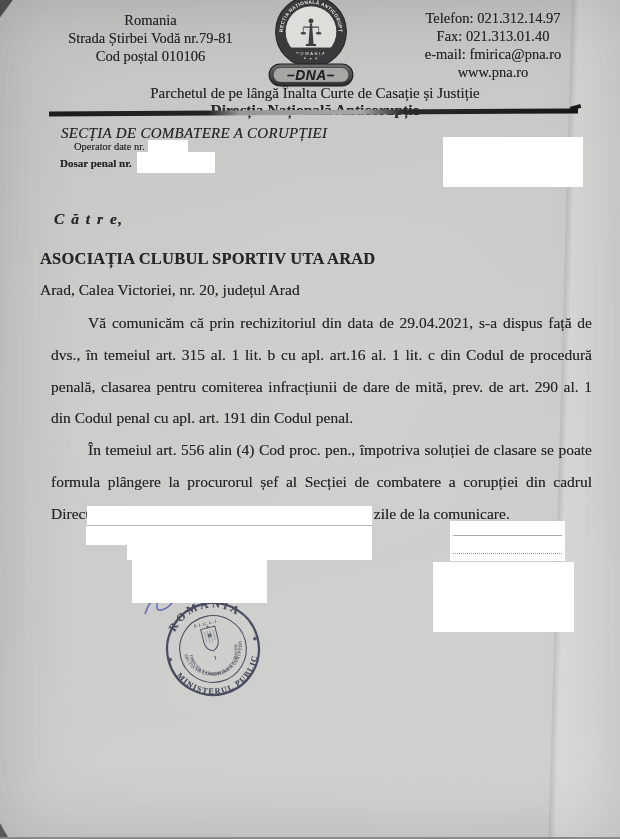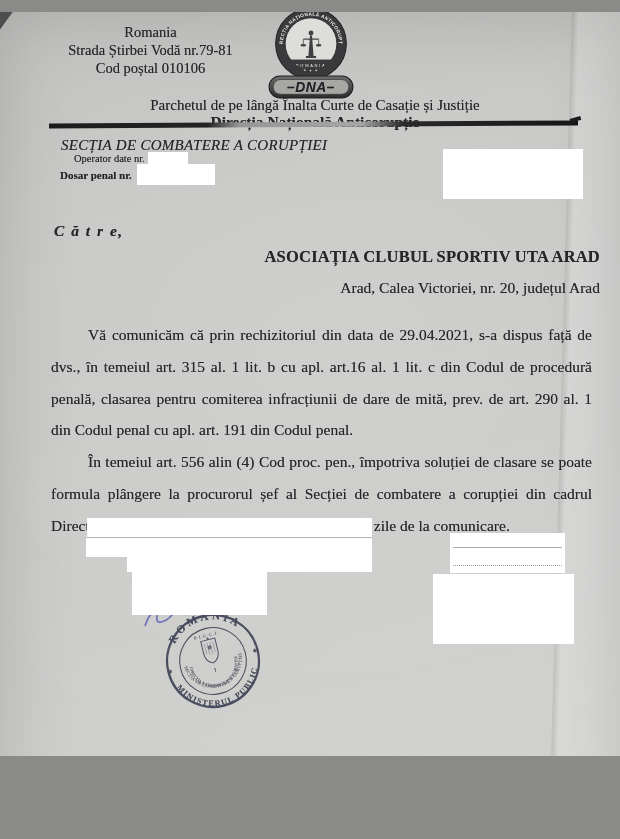--- a/index.html
+++ b/index.html
@@ -1,22 +1,22 @@
 <!DOCTYPE html>
 <html><head>
 <meta charset="utf-8">
 <style>
   html,body{margin:0;padding:0;}
   body{width:620px;height:839px;background:#8a8a88;}
-  .photo{position:relative;width:620px;height:744px;overflow:hidden;
+  .photo{position:relative;width:620px;height:837px;overflow:hidden;
     font-family:"Liberation Serif","DejaVu Serif",serif;color:#26262a;
     background:
       radial-gradient(120% 90% at 55% 45%, rgba(255,255,255,.10), rgba(0,0,0,0) 70%),
       linear-gradient(168deg,#c2c2c0 0%,#c8c8c6 28%,#cbcbc9 65%,#d1d1cf 100%);
-    text-shadow:0 0 .5px rgba(40,40,44,.55);margin-top:12px;}
+    text-shadow:0 0 .5px rgba(40,40,44,.55);}
   .photo>*{position:absolute;z-index:2;}
   .vignette{left:0;top:0;width:620px;height:839px;z-index:1;
     box-shadow:inset 0 0 70px rgba(70,70,68,.22);pointer-events:none;}
   .fold{left:560px;top:-12px;width:90px;height:880px;z-index:1;transform:rotate(1.6deg);
     background:linear-gradient(90deg,rgba(90,90,88,.14) 0,rgba(255,255,255,.20) 7px,rgba(255,255,255,.12) 100%);}
   .corner-tl{left:0;top:0;width:15px;height:19px;background:#4d4d4d;z-index:3;
     clip-path:polygon(0 0,85% 0,0 92%);}
   .corner-bl{left:0;top:823px;width:9px;height:16px;background:#585858;z-index:3;
     clip-path:polygon(0 0,0 100%,100% 100%);}
 
@@ -34,21 +34,21 @@
   .section-title{left:61px;top:125px;font-style:italic;font-size:15px;letter-spacing:.3px;}
   .operator{left:74px;top:140px;font-size:10.5px;text-align:center;}
   .operator .redact-s{display:inline-block;width:40px;height:12px;background:#fff;vertical-align:-2px;margin-left:3px;}
   .dosar{left:60px;top:152px;font-size:11px;font-weight:bold;}
   .dosar .redact-m{display:inline-block;width:78px;height:21px;background:#fff;vertical-align:-6px;margin-left:5px;}
   .redact{background:#fff;}
   .redact-a{left:443px;top:137px;width:140px;height:50px;}
 
   
   .catre{left:54px;top:210px;font-weight:bold;font-style:italic;font-size:15.5px;letter-spacing:1.5px;}
-  .recipient{left:40px;top:235px;width:560px;text-align:right;}
+  .recipient{left:40px;top:249px;width:560px;text-align:left;}
   .rname{font-size:16.5px;font-weight:bold;letter-spacing:.2px;}
   .raddr{font-size:15.5px;font-weight:normal;margin-top:12px;}
   .bodytext{left:51px;top:307px;width:541px;font-size:15.5px;line-height:31.8px;}
   .pline{text-align:justify;text-align-last:justify;white-space:nowrap;}
   .para .pline:first-child{text-indent:37px;}
   .para .pline:last-child{text-align-last:left;}
 
   
   .rb1{left:87px;top:506px;width:285px;height:19px;border-bottom:1px solid #b4b4b2;}
   .rb2{left:86px;top:526px;width:286px;height:19px;}
@@ -116,20 +116,26 @@
         <text x="45" y="54.5" text-anchor="middle" font-family="Liberation Sans,sans-serif" font-size="4" fill="#f0f0ed" letter-spacing="1.6">ROMANIA</text>
       </g>
       <g>
         <rect x="4" y="63.5" width="82" height="21.5" rx="10.7" fill="url(#gpill)" stroke="#1e1e20" stroke-width="1"></rect>
         <rect x="8" y="67" width="74" height="14.5" rx="7.2" fill="#a7a7a4" stroke="#3a3a3c" stroke-width=".7"></rect>
         <text x="45" y="78.8" text-anchor="middle" font-family="Liberation Sans,sans-serif" font-size="13.5" font-weight="bold" font-style="italic" fill="#212128" stroke="#e6e6e3" stroke-width=".35" paint-order="stroke" letter-spacing=".5">–DNA–</text>
       </g>
     </svg>
   </div>
 
+  <div class="contact">
+    <div>Telefon: 021.312.14.97</div>
+    <div>Fax: 021.313.01.40</div>
+    <div>e-mail: fmirica@pna.ro</div>
+    <div>www.pna.ro</div>
+  </div>
 
   <div class="inst">
     <div class="l1">Parchetul de pe lângă Înalta Curte de Casație și Justiție</div>
     <div class="l2">Direcția Națională Anticorupție</div>
   </div>
   <div class="rule"></div>
 
   <div class="section-title">SECȚIA DE COMBATERE A CORUPȚIEI</div>
   <div class="operator">
     <span>Operator date nr.</span><span class="redact-s"></span>

